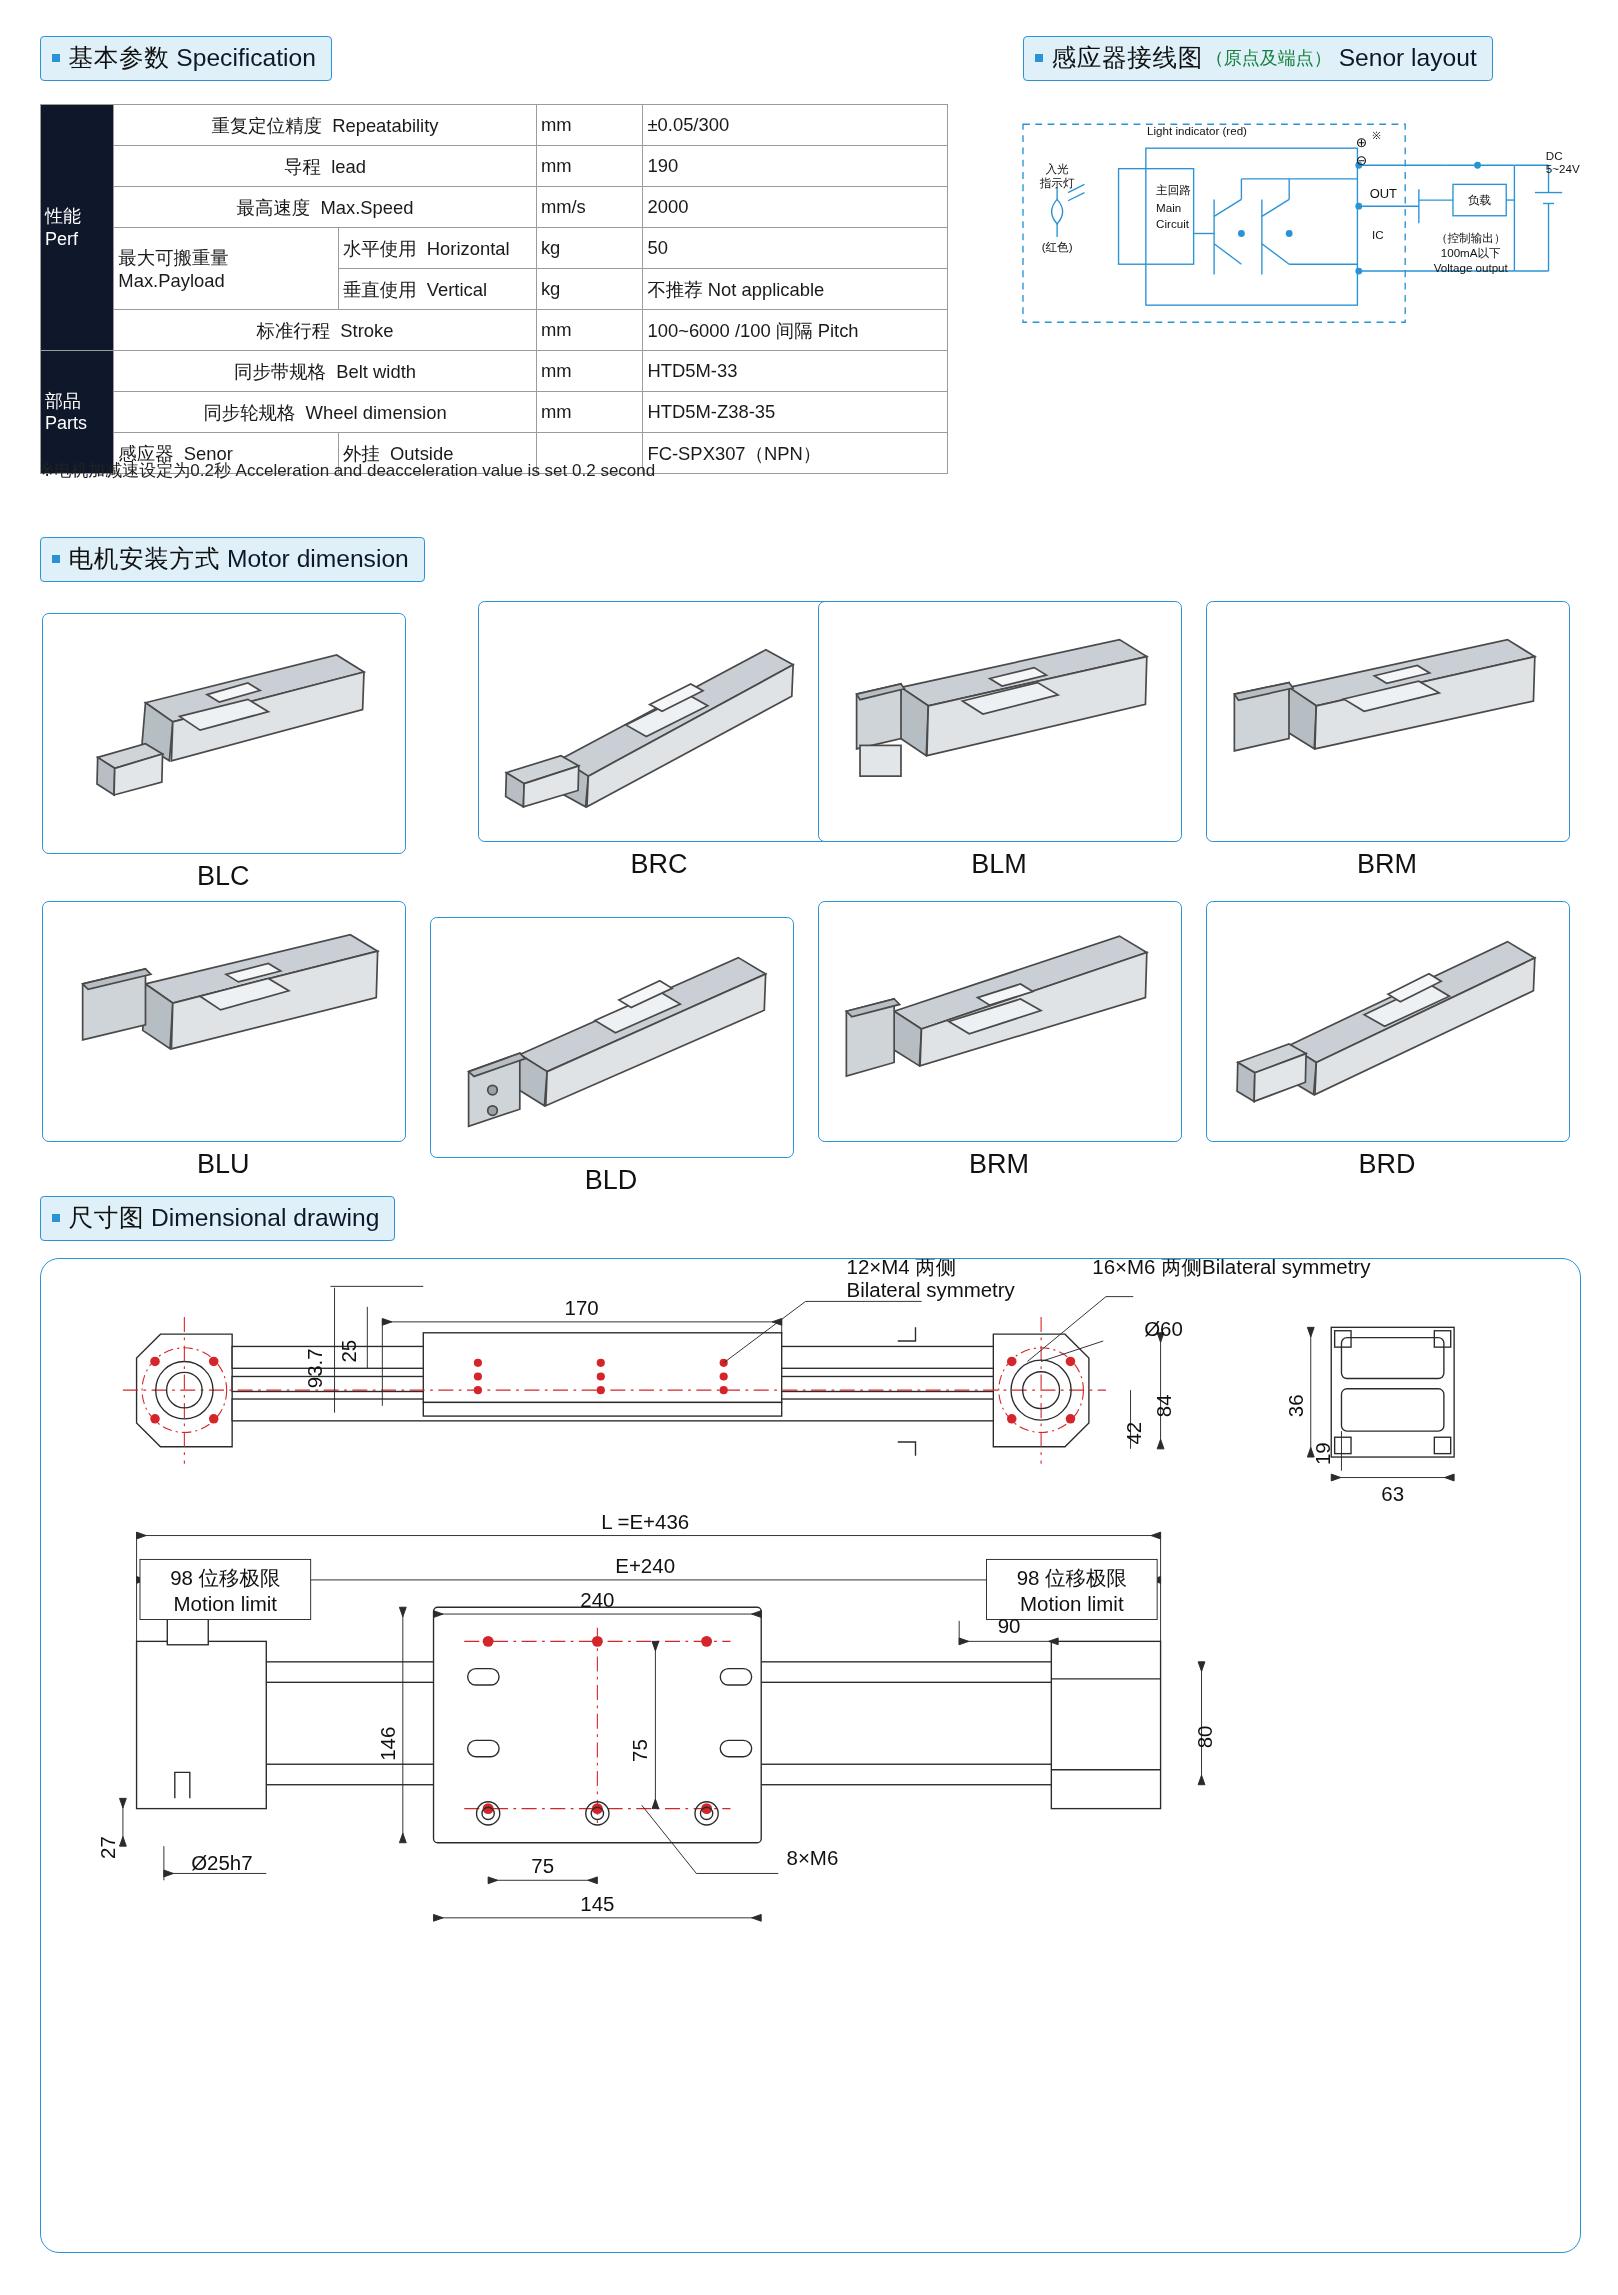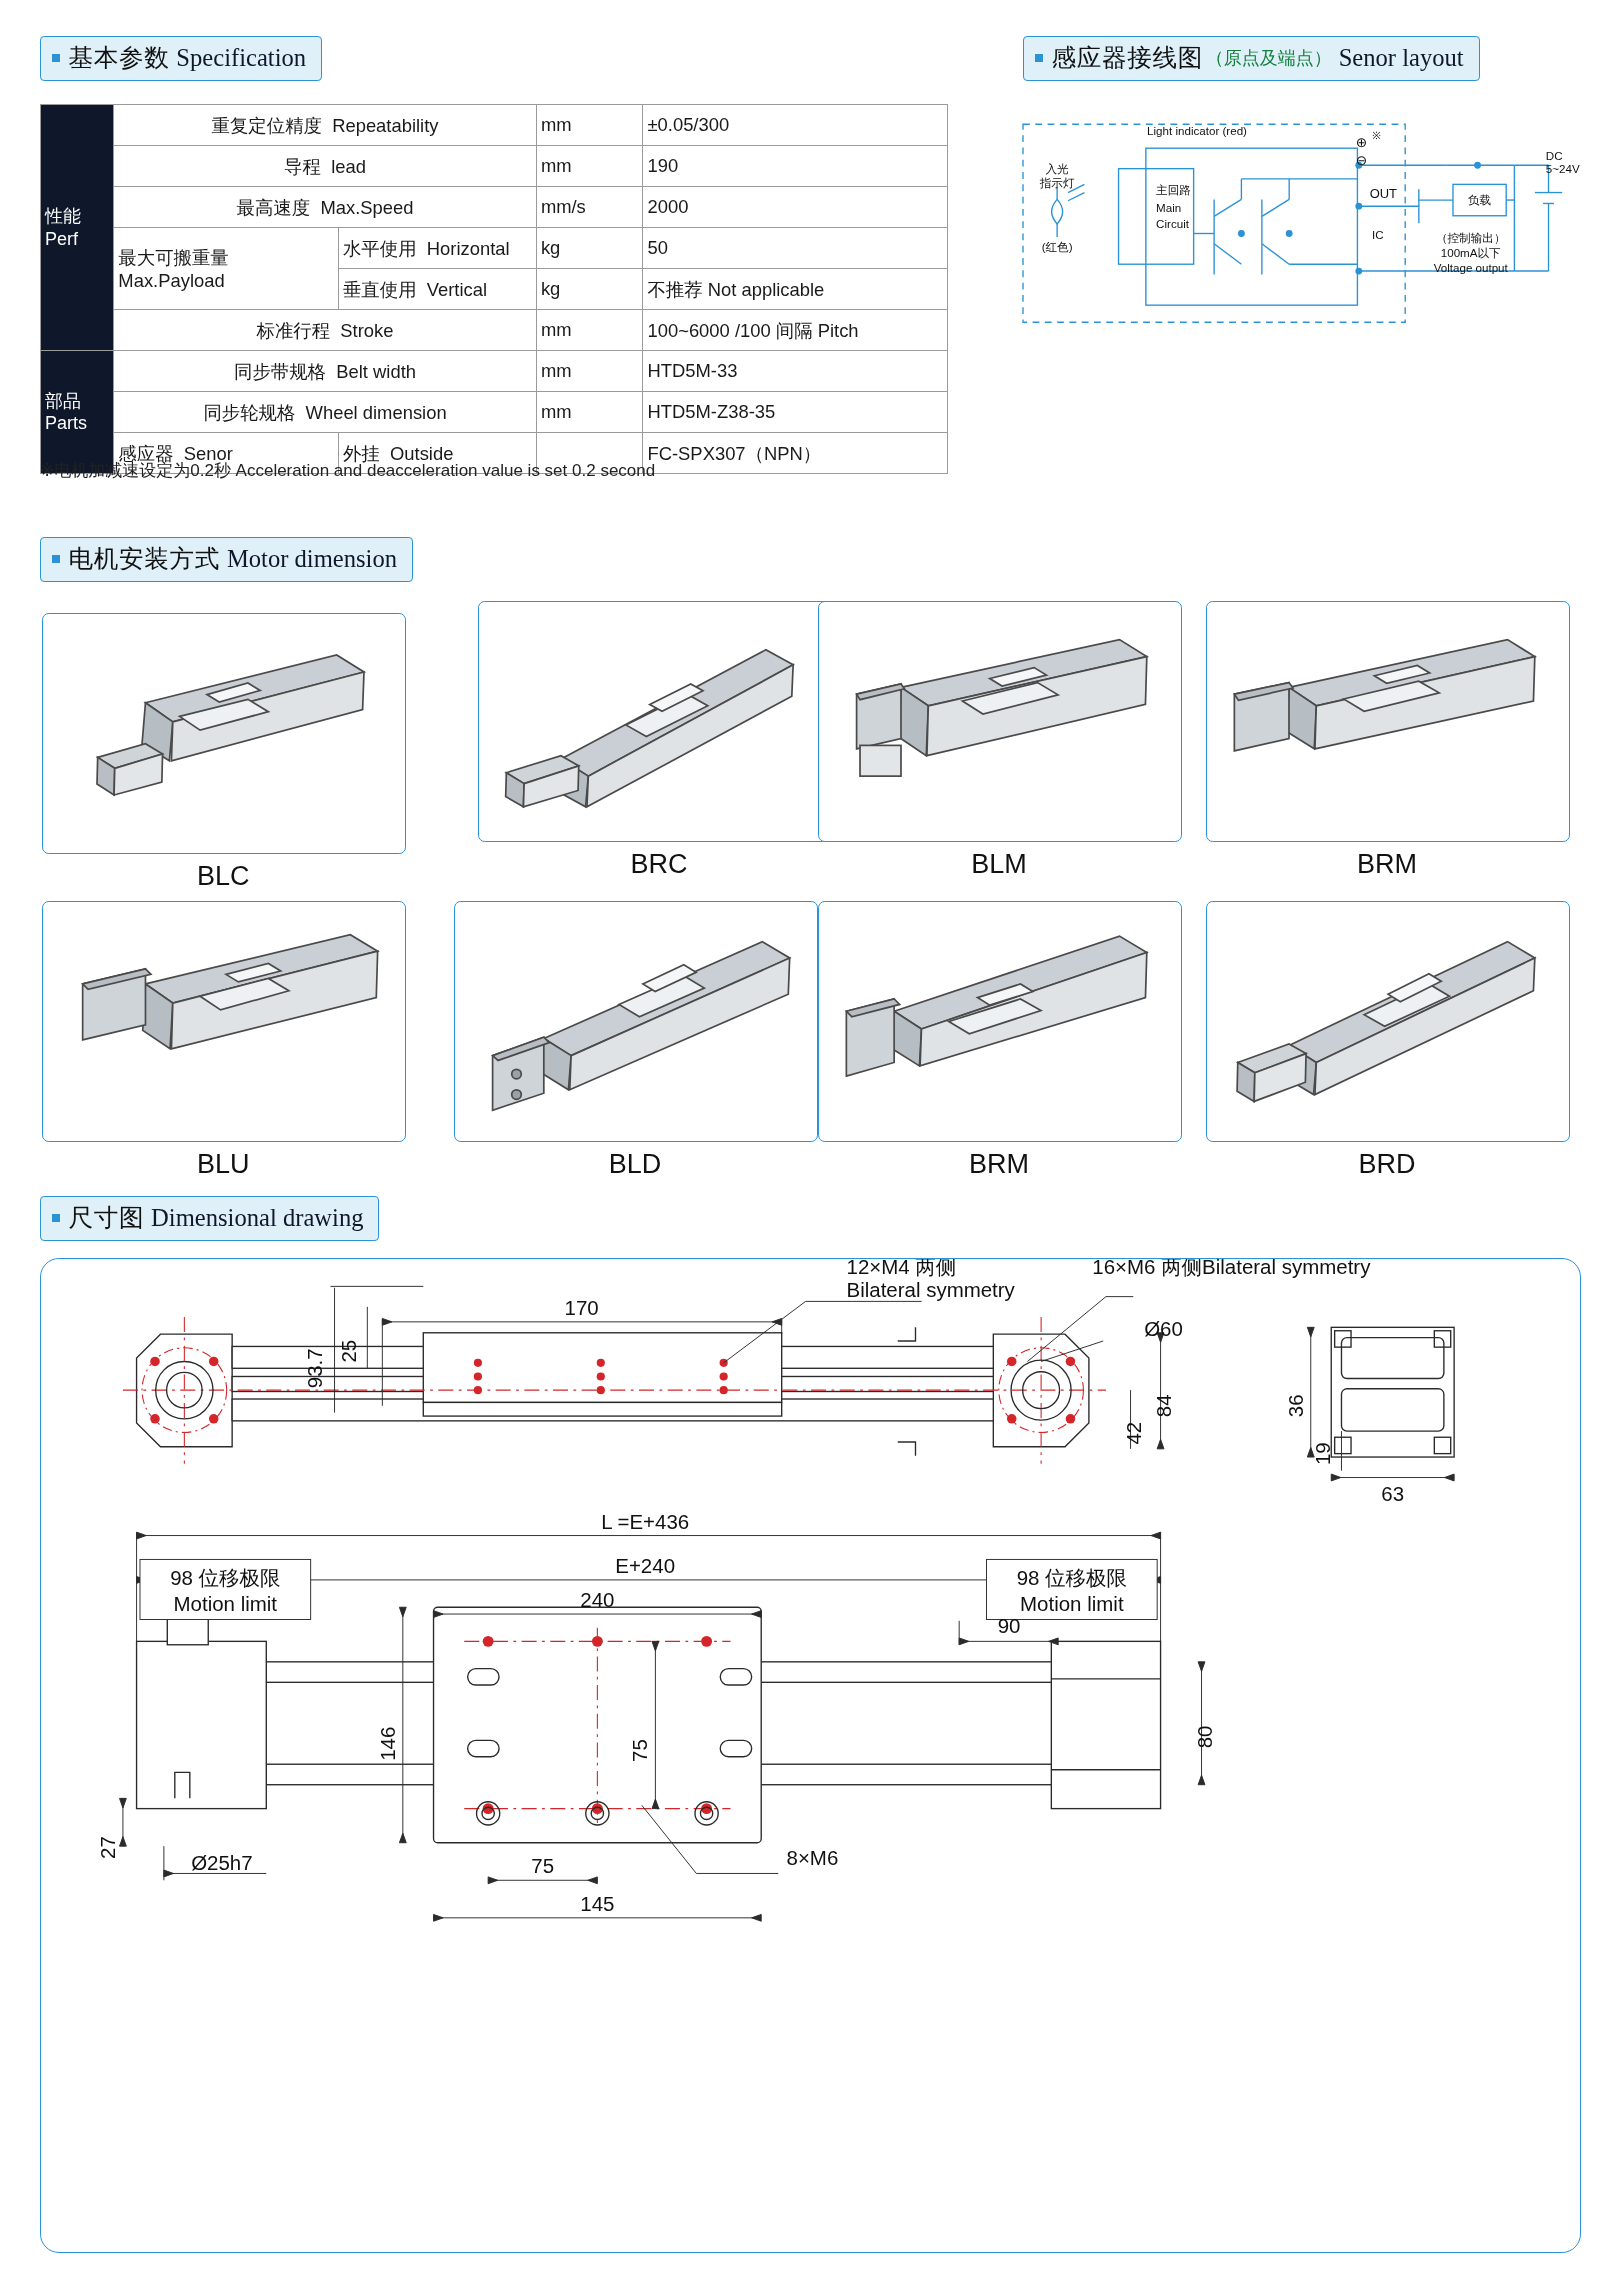--- a/index.html
+++ b/index.html
@@ -15,21 +15,20 @@
 
   
   .sec-head{
     position:absolute;
     display:inline-flex;align-items:center;
     background:#dff0f9;
     border:1.4px solid #2a93d5;
     border-radius:4.1px;
     padding:4.1px 15px 5.5px 11px;
     white-space:nowrap;
-    font-family:Liberation Serif, serif;
   }
   .sec-head .bullet{
     width:8.2px;height:8.2px;background:#2a93d5;margin-right:8.2px;flex:0 0 auto;
   }
   .sec-head .cn{font-size:24.6px;color:#111;letter-spacing:0.7px;}
   .sec-head .en{font-size:24.6px;color:#0f172a;margin-left:6.8px;}
   .sec-head .sub{font-size:18px;color:#15803d;margin-left:2.7px;}
 
   
   .spec-wrap{position:absolute;left:40px;top:104px;width:908px;}
@@ -368,21 +367,21 @@
             <polygon points="230,138 330,112 360,130 260,158" fill="#eef1f3"></polygon>
             <polygon points="268,106 330,90 348,101 286,117" fill="#f4f6f7"></polygon>
             <polygon points="58,120 150,98 150,180 58,202" fill="#cfd4d8"></polygon>
             <polygon points="58,120 150,98 158,106 66,128" fill="#b8bec4"></polygon>
           </g>
         </svg>
       </div>
       <div class="mlabel">BLU</div>
     </div>
 
-    <div class="mcell" style="left:396px;top:300px;margin-left:24px;">
+    <div class="mcell" style="left:396px;top:316px;">
       <div class="mcard">
         <svg width="362" height="239" viewBox="0 0 530 350">
           <g stroke="#4a4a4a" stroke-width="2.5" fill="#d9dde0">
             <polygon points="130,200 450,58 490,82 170,225" fill="#c9cfd4"></polygon>
             <polygon points="130,200 170,225 166,275 126,250" fill="#b6bdc3"></polygon>
             <polygon points="170,225 490,82 488,135 168,275" fill="#dfe3e6"></polygon>
             <polygon points="240,150 335,108 365,126 270,168" fill="#eef1f3"></polygon>
             <polygon points="275,120 335,92 353,103 293,131" fill="#f4f6f7"></polygon>
             <polygon points="55,225 130,198 130,280 55,305" fill="#cfd4d8"></polygon>
             <polygon points="55,225 130,198 138,206 63,232" fill="#b8bec4"></polygon>

